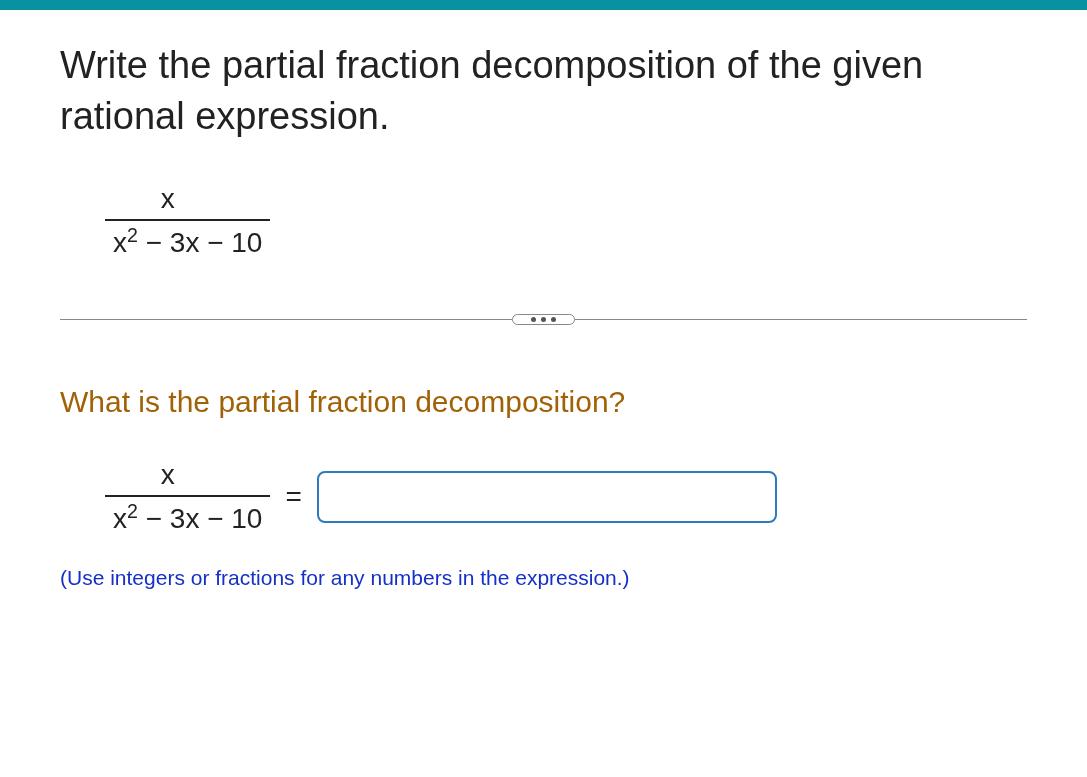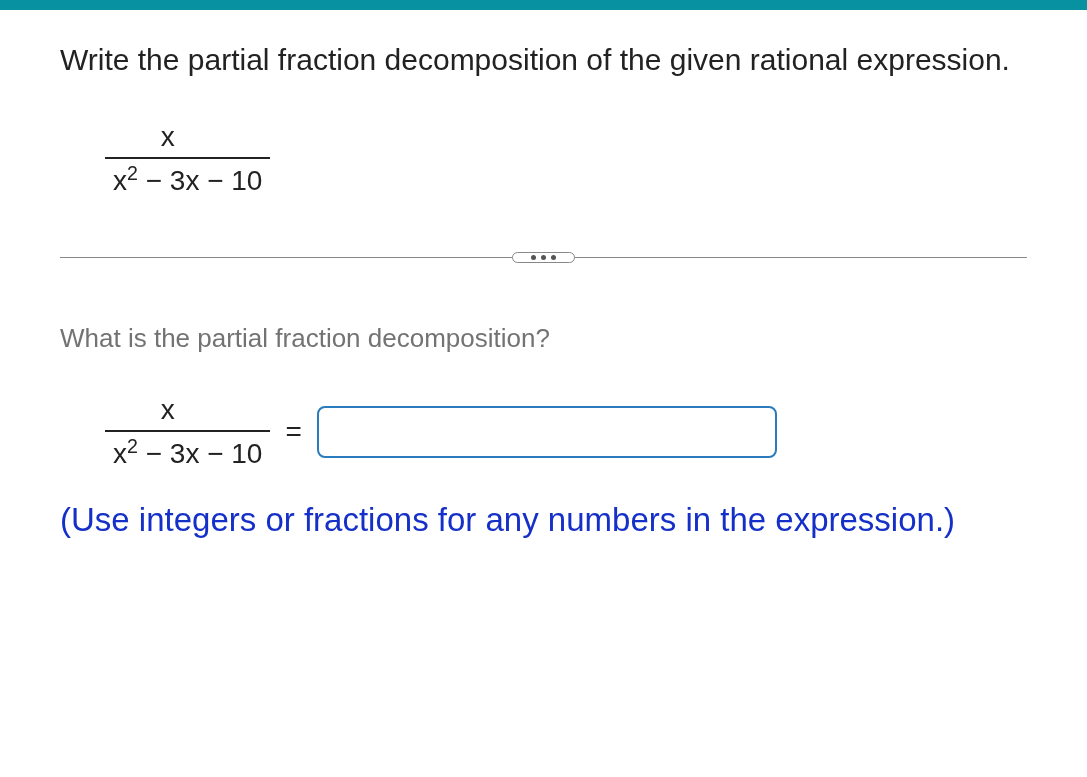--- a/index.html
+++ b/index.html
@@ -16,21 +16,21 @@
     }
     .top-bar {
       height: 10px;
       background: #0891a0;
       width: 100%;
     }
     .content {
       padding: 30px 60px 40px 60px;
     }
     .instruction {
-      font-size: 30px;
+      font-size: 38px;
       color: #222;
       line-height: 1.35;
       margin-bottom: 40px;
     }
     .fraction {
       display: inline-block;
       text-align: center;
       vertical-align: middle;
       font-size: 28px;
       color: #222;
@@ -76,22 +76,22 @@
       cursor: pointer;
       background: #fff;
     }
     .ellipsis-pill .dot {
       width: 5px;
       height: 5px;
       background: #555;
       border-radius: 50%;
     }
     .question-text {
-      font-size: 26px;
-      color: #737373;
+      font-size: 30px;
+      color: #a16207;
       margin-bottom: 40px;
     }
     .answer-row {
       display: flex;
       align-items: center;
       gap: 15px;
       margin-left: 5px;
       margin-bottom: 12px;
     }
     .equals {
@@ -101,21 +101,21 @@
     .answer-input {
       border: 2px solid #2b7bbd;
       border-radius: 8px;
       height: 52px;
       width: 460px;
       font-size: 24px;
       padding: 6px 12px;
       outline: none;
     }
     .hint-text {
-      font-size: 33px;
+      font-size: 21px;
       color: #1530c8;
       margin-top: 31px;
     }
   </style>
 </head>
 <body>
 
 <div class="top-bar"></div>
 
 <div class="content">

